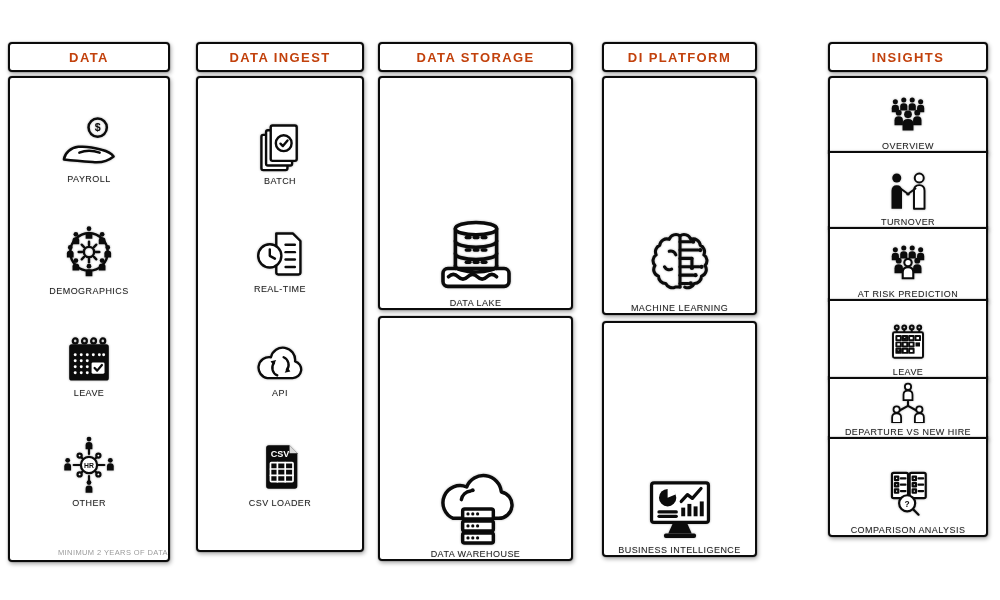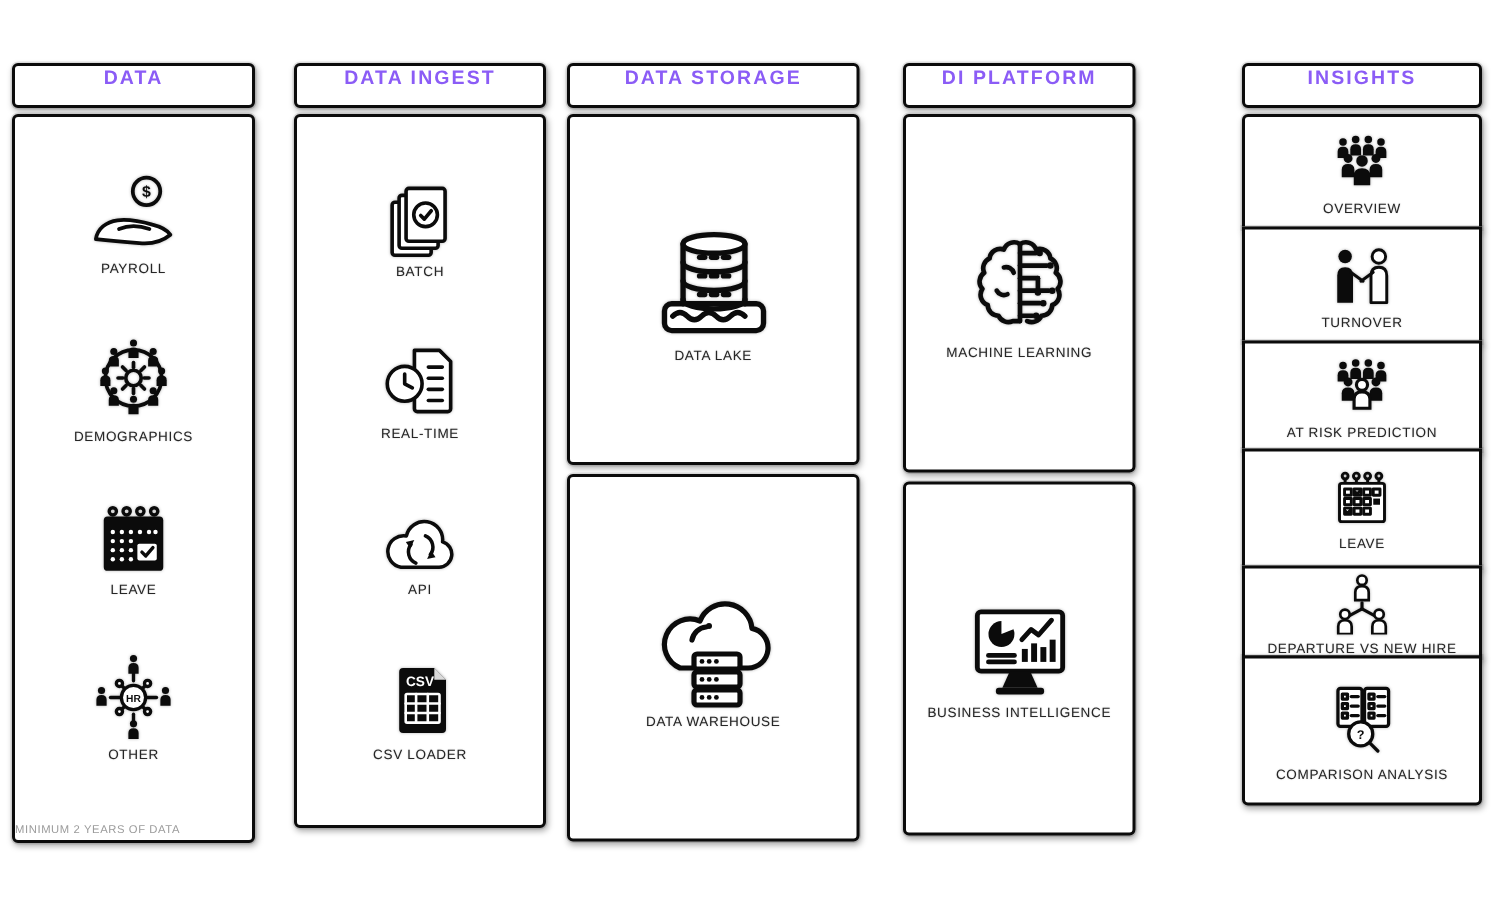--- a/index.html
+++ b/index.html
@@ -1,34 +1,34 @@
 <!DOCTYPE html>
 <html><head>
 <meta charset="utf-8">
 <style>
   html,body{margin:0;padding:0;background:#fff;}
   .canvas{position:relative;width:1000px;height:600px;background:#fff;overflow:hidden;
           font-family:"Liberation Sans",sans-serif;filter:blur(0.3px);}
   .col{position:absolute;}
   .hdr{height:26px;border:2px solid #0b0b0b;border-radius:4px;background:#fff;
-       display:flex;align-items:flex-start;justify-content:center;
-       font-weight:bold;font-size:13px;letter-spacing:1.4px;color:#8b5cf6;
+       display:flex;align-items:center;justify-content:center;
+       font-weight:bold;font-size:13px;letter-spacing:1.4px;color:#c2410c;
        box-shadow:0 0 0 1px rgba(0,0,0,.10),1px 2px 4px rgba(0,0,0,.35);}
   .bod,.cell{border:2px solid #0b0b0b;border-radius:4px;background:#fff;box-sizing:border-box;
        box-shadow:0 0 0 1px rgba(0,0,0,.10),1px 2px 4px rgba(0,0,0,.35);}
   .bod{margin-top:4px;display:flex;flex-direction:column;align-items:center;
        justify-content:space-evenly;position:relative;}
-  .cell{margin-top:4px;display:flex;flex-direction:column;align-items:center;justify-content:center;}
+  .cell{margin-top:4px;display:flex;flex-direction:column;align-items:center;justify-content:flex-end;}
   .cell.stack{margin-top:-2px;border-radius:0;}
   .cell.stack.first{margin-top:4px;border-radius:4px 4px 0 0;}
   .cell.stack.last{border-radius:0 0 4px 4px;}
   .item{display:flex;flex-direction:column;align-items:center;}
   .lbl{font-size:9px;color:#262626;letter-spacing:.45px;margin-top:4px;text-align:center;
        text-shadow:0 0 1px rgba(0,0,0,.25);}
-  .foot{position:absolute;bottom:3px;left:0;right:0;text-align:left;
+  .foot{position:absolute;bottom:3px;left:0;right:0;text-align:right;
         font-size:7.5px;letter-spacing:.4px;color:#9b9b9b;}
   .icon{display:block;line-height:0;}
   .icon svg{filter:drop-shadow(0 0 1px rgba(0,0,0,.30));}
   .st{stroke:#0b0b0b;fill:none;stroke-width:2.6;stroke-linecap:round;stroke-linejoin:round;}
   .stw{stroke:#0b0b0b;fill:#fff;stroke-width:2.6;stroke-linecap:round;stroke-linejoin:round;}
   .fl{fill:#0b0b0b;stroke:none;}
   .wt{stroke:#fff;fill:none;stroke-width:2;stroke-linecap:round;stroke-linejoin:round;}
   .txt{font-family:"Liberation Sans",sans-serif;font-weight:bold;fill:#0b0b0b;}
 </style>
 </head>

